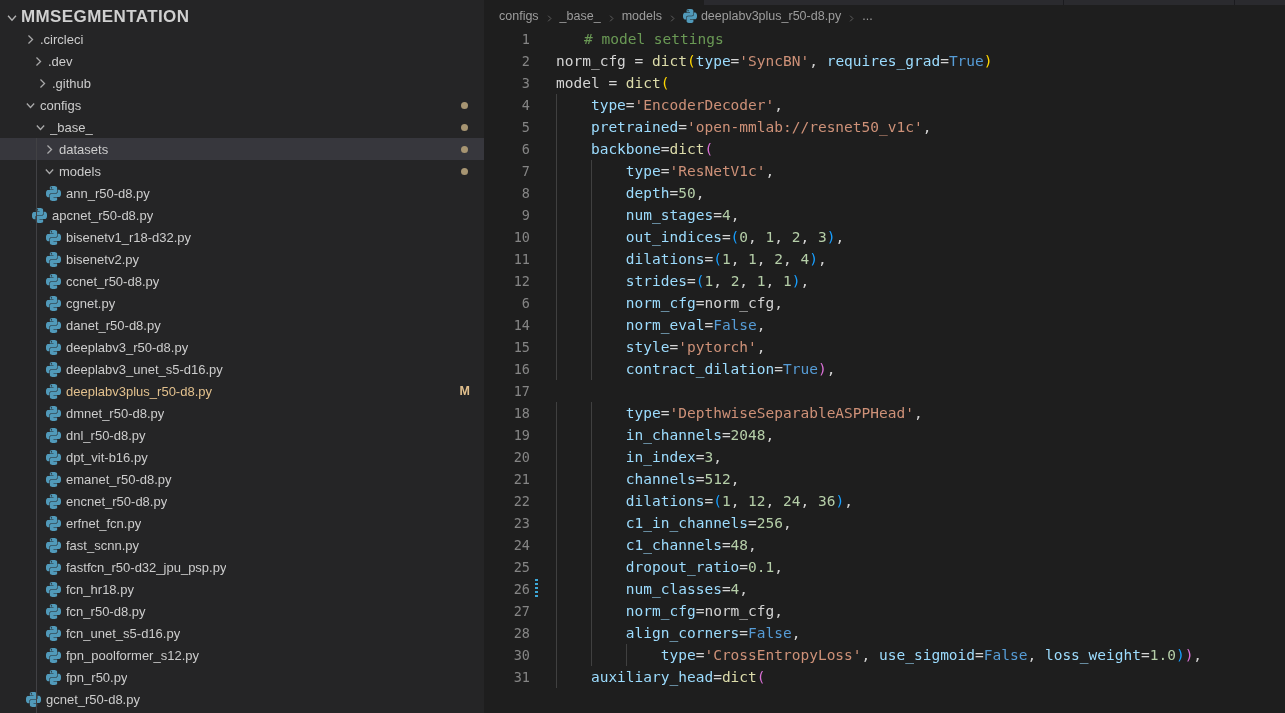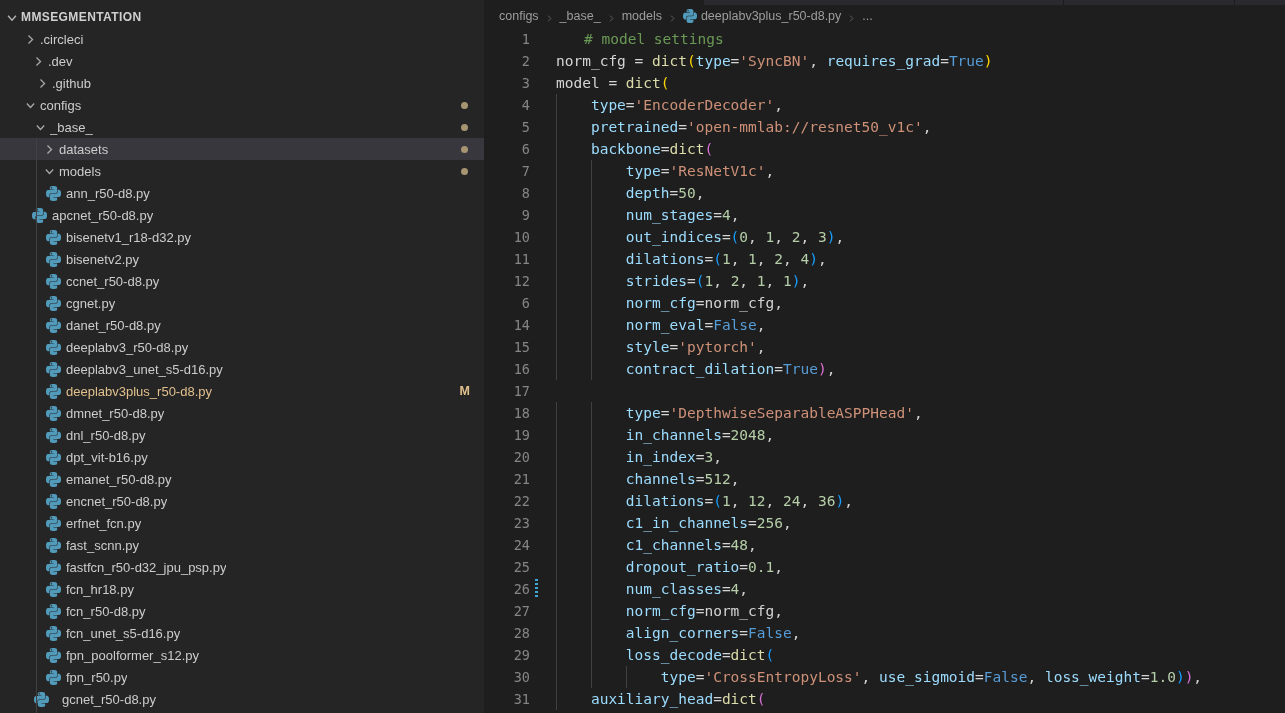--- a/index.html
+++ b/index.html
@@ -16,21 +16,21 @@
   body{font-family:"Liberation Sans",sans-serif;-webkit-font-smoothing:antialiased;}
   .app{position:relative;width:1285px;height:713px;display:flex;}
 
   
   .sidebar{position:relative;width:484px;height:713px;background:var(--bg-sidebar);
     overflow:hidden;flex:none;padding-top:6px;}
   .row{position:relative;height:22px;display:flex;align-items:center;color:var(--fg-tree);
     font-size:13px;white-space:nowrap;cursor:pointer;}
   .row.selected{background:var(--bg-selected);}
   .root-row{height:22px;display:flex;align-items:center;padding-left:5px;
-    color:#d0d0d0;font-size:12px;font-weight:bold;letter-spacing:.4px;cursor:pointer;}
+    color:#d0d0d0;font-size:17px;font-weight:bold;letter-spacing:.4px;cursor:pointer;}
   .chev{flex:none;width:12px;height:12px;margin-right:4px;opacity:.85;}
   .chev svg{display:block;}
   .pyicon{flex:none;width:15px;height:15px;margin-right:5px;}
   .label{overflow:hidden;text-overflow:ellipsis;}
   .label.modified{color:var(--git-modified);}
   .dot{position:absolute;right:16px;top:50%;width:7px;height:7px;margin-top:-3.5px;
     border-radius:50%;background:var(--folder-dot);}
   .badge-m{position:absolute;right:14px;top:0;height:22px;line-height:22px;
     color:var(--git-modified);font-size:12.5px;font-weight:bold;}
   .tree-guide{position:absolute;left:36px;top:138px;bottom:0;width:1px;
@@ -267,21 +267,21 @@
               <path d="M14.25.18l.9.2.73.26.59.3.45.32.34.34.25.34.16.33.1.3.04.26.02.2-.01.13V8.5l-.05.63-.13.55-.21.46-.26.38-.3.31-.33.25-.35.19-.35.14-.33.1-.3.07-.26.04-.21.02H8.77l-.69.05-.59.14-.5.22-.41.27-.33.32-.27.35-.2.36-.15.37-.1.35-.07.32-.04.27-.02.21v3.06H3.17l-.21-.03-.28-.07-.32-.12-.35-.18-.36-.26-.36-.36-.35-.46-.32-.59-.28-.73-.21-.88-.14-1.05-.05-1.23.06-1.22.16-1.04.24-.87.32-.71.36-.57.4-.44.42-.33.42-.24.4-.16.36-.1.32-.05.24-.01h.16l.06.01h8.16v-.83H6.18l-.01-2.75-.02-.37.05-.34.11-.31.17-.28.25-.26.31-.23.38-.2.44-.18.51-.15.58-.12.64-.1.71-.06.77-.04.84-.02 1.27.05zm-6.3 1.98l-.23.33-.08.41.08.41.23.34.33.22.41.09.41-.09.33-.22.23-.34.08-.41-.08-.41-.23-.33-.33-.22-.41-.09-.41.09zm13.09 3.95l.28.06.32.12.35.18.36.27.36.35.35.47.32.59.28.73.21.88.14 1.04.05 1.23-.06 1.23-.16 1.04-.24.86-.32.71-.36.57-.4.45-.42.33-.42.24-.4.16-.36.09-.32.05-.24.02-.16-.01h-8.22v.82h5.84l.01 2.76.02.36-.05.34-.11.31-.17.29-.25.25-.31.24-.38.2-.44.17-.51.15-.58.13-.64.09-.71.07-.77.04-.84.01-1.27-.04-1.07-.14-.9-.2-.73-.25-.59-.3-.45-.33-.34-.34-.25-.34-.16-.33-.1-.3-.04-.25-.02-.2.01-.13v-5.34l.05-.64.13-.54.21-.46.26-.38.3-.32.33-.24.35-.2.35-.14.33-.1.3-.06.26-.04.21-.02.13-.01h5.84l.69-.05.59-.14.5-.21.41-.28.33-.32.27-.35.2-.36.15-.36.1-.35.07-.32.04-.28.02-.21V6.07h2.09l.14.01z" fill="#519aba"></path>
             </svg></span>
           <span class="label">fpn_poolformer_s12.py</span>
         </div>
         <div class="row" style="padding-left: 46px;">
           <span class="pyicon"><svg width="15" height="15" viewBox="0 0 24 24">
               <path d="M14.25.18l.9.2.73.26.59.3.45.32.34.34.25.34.16.33.1.3.04.26.02.2-.01.13V8.5l-.05.63-.13.55-.21.46-.26.38-.3.31-.33.25-.35.19-.35.14-.33.1-.3.07-.26.04-.21.02H8.77l-.69.05-.59.14-.5.22-.41.27-.33.32-.27.35-.2.36-.15.37-.1.35-.07.32-.04.27-.02.21v3.06H3.17l-.21-.03-.28-.07-.32-.12-.35-.18-.36-.26-.36-.36-.35-.46-.32-.59-.28-.73-.21-.88-.14-1.05-.05-1.23.06-1.22.16-1.04.24-.87.32-.71.36-.57.4-.44.42-.33.42-.24.4-.16.36-.1.32-.05.24-.01h.16l.06.01h8.16v-.83H6.18l-.01-2.75-.02-.37.05-.34.11-.31.17-.28.25-.26.31-.23.38-.2.44-.18.51-.15.58-.12.64-.1.71-.06.77-.04.84-.02 1.27.05zm-6.3 1.98l-.23.33-.08.41.08.41.23.34.33.22.41.09.41-.09.33-.22.23-.34.08-.41-.08-.41-.23-.33-.33-.22-.41-.09-.41.09zm13.09 3.95l.28.06.32.12.35.18.36.27.36.35.35.47.32.59.28.73.21.88.14 1.04.05 1.23-.06 1.23-.16 1.04-.24.86-.32.71-.36.57-.4.45-.42.33-.42.24-.4.16-.36.09-.32.05-.24.02-.16-.01h-8.22v.82h5.84l.01 2.76.02.36-.05.34-.11.31-.17.29-.25.25-.31.24-.38.2-.44.17-.51.15-.58.13-.64.09-.71.07-.77.04-.84.01-1.27-.04-1.07-.14-.9-.2-.73-.25-.59-.3-.45-.33-.34-.34-.25-.34-.16-.33-.1-.3-.04-.25-.02-.2.01-.13v-5.34l.05-.64.13-.54.21-.46.26-.38.3-.32.33-.24.35-.2.35-.14.33-.1.3-.06.26-.04.21-.02.13-.01h5.84l.69-.05.59-.14.5-.21.41-.28.33-.32.27-.35.2-.36.15-.36.1-.35.07-.32.04-.28.02-.21V6.07h2.09l.14.01z" fill="#519aba"></path>
             </svg></span>
           <span class="label">fpn_r50.py</span>
         </div>
-        <div class="row" style="padding-left: 34px; gap: 8px;">
+        <div class="row" style="padding-left: 26px;">
           <span class="pyicon"><svg width="15" height="15" viewBox="0 0 24 24">
               <path d="M14.25.18l.9.2.73.26.59.3.45.32.34.34.25.34.16.33.1.3.04.26.02.2-.01.13V8.5l-.05.63-.13.55-.21.46-.26.38-.3.31-.33.25-.35.19-.35.14-.33.1-.3.07-.26.04-.21.02H8.77l-.69.05-.59.14-.5.22-.41.27-.33.32-.27.35-.2.36-.15.37-.1.35-.07.32-.04.27-.02.21v3.06H3.17l-.21-.03-.28-.07-.32-.12-.35-.18-.36-.26-.36-.36-.35-.46-.32-.59-.28-.73-.21-.88-.14-1.05-.05-1.23.06-1.22.16-1.04.24-.87.32-.71.36-.57.4-.44.42-.33.42-.24.4-.16.36-.1.32-.05.24-.01h.16l.06.01h8.16v-.83H6.18l-.01-2.75-.02-.37.05-.34.11-.31.17-.28.25-.26.31-.23.38-.2.44-.18.51-.15.58-.12.64-.1.71-.06.77-.04.84-.02 1.27.05zm-6.3 1.98l-.23.33-.08.41.08.41.23.34.33.22.41.09.41-.09.33-.22.23-.34.08-.41-.08-.41-.23-.33-.33-.22-.41-.09-.41.09zm13.09 3.95l.28.06.32.12.35.18.36.27.36.35.35.47.32.59.28.73.21.88.14 1.04.05 1.23-.06 1.23-.16 1.04-.24.86-.32.71-.36.57-.4.45-.42.33-.42.24-.4.16-.36.09-.32.05-.24.02-.16-.01h-8.22v.82h5.84l.01 2.76.02.36-.05.34-.11.31-.17.29-.25.25-.31.24-.38.2-.44.17-.51.15-.58.13-.64.09-.71.07-.77.04-.84.01-1.27-.04-1.07-.14-.9-.2-.73-.25-.59-.3-.45-.33-.34-.34-.25-.34-.16-.33-.1-.3-.04-.25-.02-.2.01-.13v-5.34l.05-.64.13-.54.21-.46.26-.38.3-.32.33-.24.35-.2.35-.14.33-.1.3-.06.26-.04.21-.02.13-.01h5.84l.69-.05.59-.14.5-.21.41-.28.33-.32.27-.35.2-.36.15-.36.1-.35.07-.32.04-.28.02-.21V6.07h2.09l.14.01z" fill="#519aba"></path>
             </svg></span>
           <span class="label">gcnet_r50-d8.py</span>
         </div>
       </div>
     <div class="tree-guide"></div>
   </aside>
 
   <main class="editor">
@@ -420,24 +420,20 @@
         </div>
         <div class="cl">
           <span class="ln">27</span>
           <span class="lc"><i class="g" style="left: 0ch;"></i><i class="g" style="left: 4ch;"></i><span class="t-v">        </span><span class="t-p">norm_cfg</span><span class="t-v">=</span><span class="t-v">norm_cfg</span><span class="t-v">,</span></span>
         </div>
         <div class="cl">
           <span class="ln">28</span>
           <span class="lc"><i class="g" style="left: 0ch;"></i><i class="g" style="left: 4ch;"></i><span class="t-v">        </span><span class="t-p">align_corners</span><span class="t-v">=</span><span class="t-k">False</span><span class="t-v">,</span></span>
         </div>
         <div class="cl">
-          <span class="ln">29</span>
-          <span class="lc"><i class="g" style="left: 0ch;"></i><i class="g" style="left: 4ch;"></i><span class="t-v">        </span><span class="t-p">loss_decode</span><span class="t-v">=</span><span class="t-f">dict</span><span class="t-b3">(</span></span>
-        </div>
-        <div class="cl">
           <span class="ln">30</span>
           <span class="lc"><i class="g" style="left: 0ch;"></i><i class="g" style="left: 4ch;"></i><i class="g" style="left: 8ch;"></i><span class="t-v">            </span><span class="t-p">type</span><span class="t-v">=</span><span class="t-s">'CrossEntropyLoss'</span><span class="t-v">, </span><span class="t-p">use_sigmoid</span><span class="t-v">=</span><span class="t-k">False</span><span class="t-v">, </span><span class="t-p">loss_weight</span><span class="t-v">=</span><span class="t-n">1.0</span><span class="t-b3">)</span><span class="t-b2">)</span><span class="t-v">,</span></span>
         </div>
         <div class="cl">
           <span class="ln">31</span>
           <span class="lc"><i class="g" style="left: 0ch;"></i><span class="t-v">    </span><span class="t-p">auxiliary_head</span><span class="t-v">=</span><span class="t-f">dict</span><span class="t-b2">(</span></span>
         </div>
       </div>
   </main>
 

